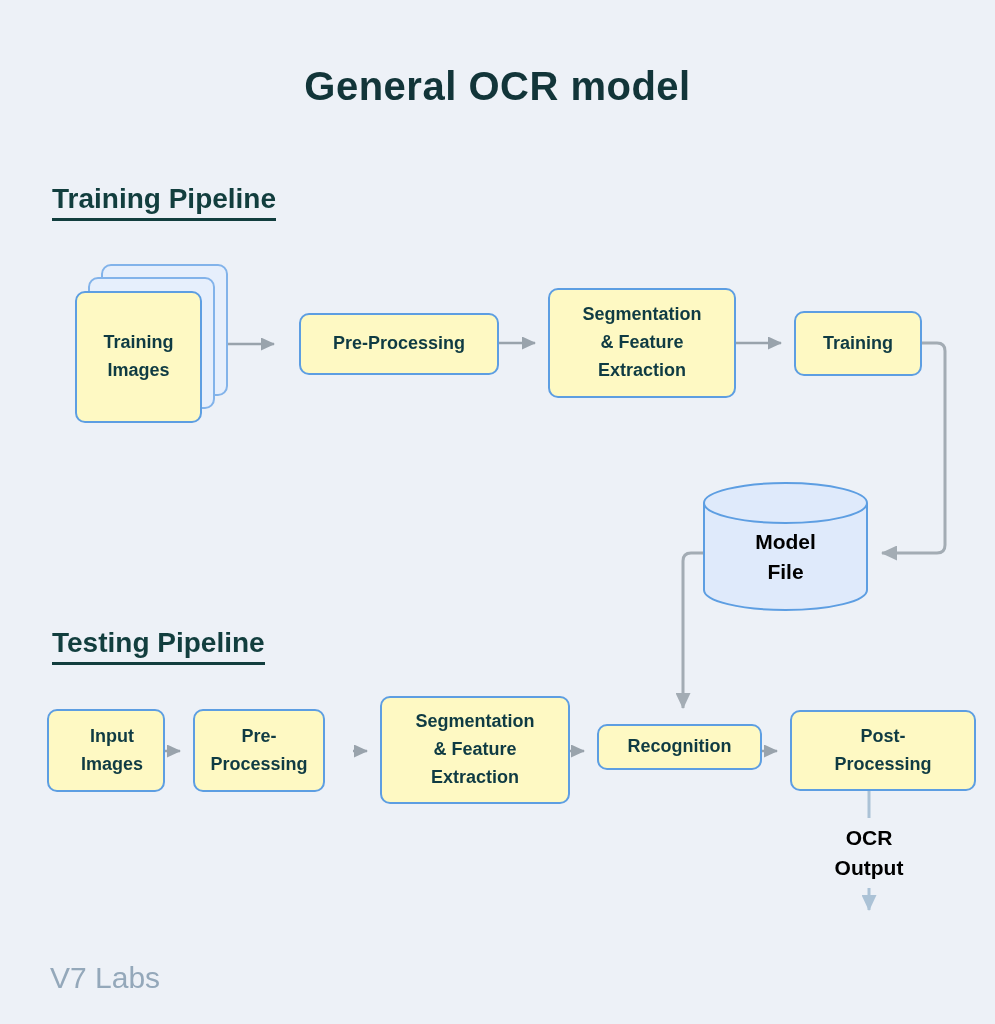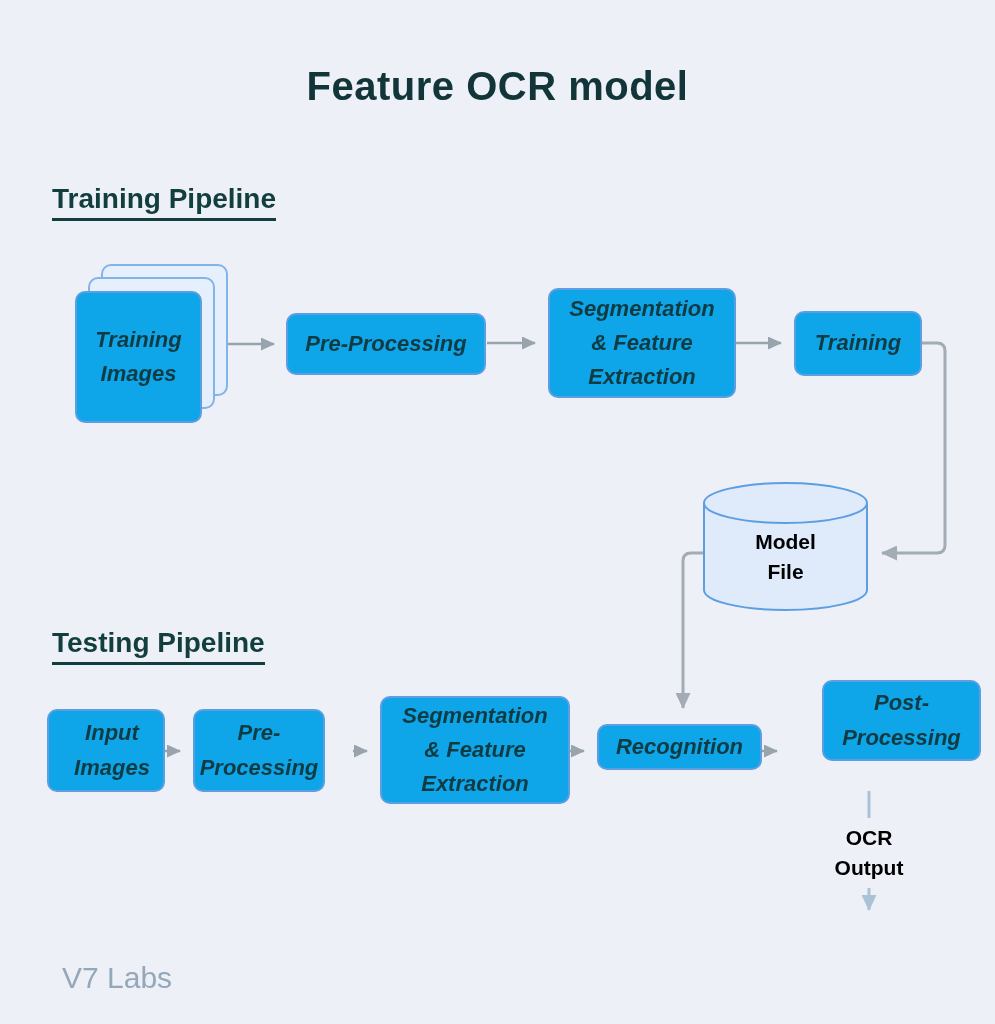--- a/index.html
+++ b/index.html
@@ -29,30 +29,29 @@
     font-size: 28px; font-weight: bold;
     color: #123e3e;
     border-bottom: 3px solid #123e3e;
     padding-bottom: 3px;
   }
   .heading-training { left: 52px; top: 183px; }
   .heading-testing  { left: 52px; top: 627px; }
   .node {
     position: absolute;
     box-sizing: border-box;
-    background: #0ea5e9;
+    background: #fef9c3;
     border: 2px solid #5d9ee2;
     border-radius: 10px;
     display: flex; align-items: center; justify-content: center;
     text-align: center;
     color: #0f3b43;
-    font-size: 22px; font-weight: bold;
+    font-size: 18px; font-weight: bold;
     line-height: 1.55;
     white-space: pre-line;
-    font-style: italic;
   }
   .stack-card {
     position: absolute;
     box-sizing: border-box;
     background: #e6effc;
     border: 2px solid #82b3ea;
     border-radius: 10px;
   }
   .free-label {
     position: absolute;
@@ -63,21 +62,21 @@
     white-space: pre-line;
   }
   .model-file-label {
     left: 704px; top: 527px; width: 163px;
   }
   .ocr-output-label {
     left: 799px; top: 823px; width: 140px;
   }
   .watermark {
     position: absolute; left: 50px; top: 961px;
-    font-size: 30px; color: #94a8ba; font-weight: normal; margin-left: 12px;
+    font-size: 30px; color: #94a8ba; font-weight: normal;
   }
 </style>
 </head>
 <body>
 
 <div class="canvas">
 
   <svg class="connectors" viewBox="0 0 995 1024" xmlns="http://www.w3.org/2000/svg">
     <defs>
       <marker id="head-gray" markerUnits="userSpaceOnUse" markerWidth="15" markerHeight="13" refX="13" refY="6.5" orient="auto">
@@ -106,47 +105,47 @@
 
     <line x1="165" y1="751" x2="180" y2="751" stroke="#99a3ac" stroke-width="2.5" marker-end="url(#head-gray)"></line>
     <line x1="353" y1="751" x2="367" y2="751" stroke="#99a3ac" stroke-width="2.5" marker-end="url(#head-gray)"></line>
     <line x1="570" y1="751" x2="584" y2="751" stroke="#99a3ac" stroke-width="2.5" marker-end="url(#head-gray)"></line>
     <line x1="762" y1="751" x2="777" y2="751" stroke="#99a3ac" stroke-width="2.5" marker-end="url(#head-gray)"></line>
 
     <line x1="869" y1="791" x2="869" y2="818" stroke="#abc2d6" stroke-width="3"></line>
     <line x1="869" y1="888" x2="869" y2="910" stroke="#abc2d6" stroke-width="3" marker-end="url(#head-blue)"></line>
   </svg>
 
-  <div class="page-title">Feature OCR model</div>
+  <div class="page-title">General OCR model</div>
   <div class="section-heading heading-training">Training Pipeline</div>
   <div class="section-heading heading-testing">Testing Pipeline</div>
 
   <div class="stack-card" style="left:101px; top:264px; width:127px; height:132px;"></div>
   <div class="stack-card" style="left:88px; top:277px; width:127px; height:132px;"></div>
   <div class="node" style="left:75px; top:291px; width:127px; height:132px;">Training
 Images</div>
 
-  <div class="node" style="left:286px; top:313px; width:200px; height:62px;">Pre-Processing</div>
+  <div class="node" style="left:299px; top:313px; width:200px; height:62px;">Pre-Processing</div>
   <div class="node" style="left:548px; top:288px; width:188px; height:110px;">Segmentation
 &amp; Feature
 Extraction</div>
   <div class="node" style="left:794px; top:311px; width:128px; height:65px;">Training</div>
 
   <div class="free-label model-file-label">Model
 File</div>
 
   <div class="node" style="left:47px; top:709px; width:118px; height:83px;padding-left:12px;">Input
 Images</div>
   <div class="node" style="left:193px; top:709px; width:132px; height:83px;">Pre-
 Processing</div>
   <div class="node" style="left:380px; top:696px; width:190px; height:108px;">Segmentation
 &amp; Feature
 Extraction</div>
   <div class="node" style="left:597px; top:724px; width:165px; height:46px;">Recognition</div>
-  <div class="node" style="left:790px; top:680px; width:159px; height:81px;margin-left:32px;">Post-
+  <div class="node" style="left:790px; top:710px; width:186px; height:81px;">Post-
 Processing</div>
 
   <div class="free-label ocr-output-label">OCR
 Output</div>
 
   <div class="watermark">V7 Labs</div>
 
 </div>
 
 </body></html>

